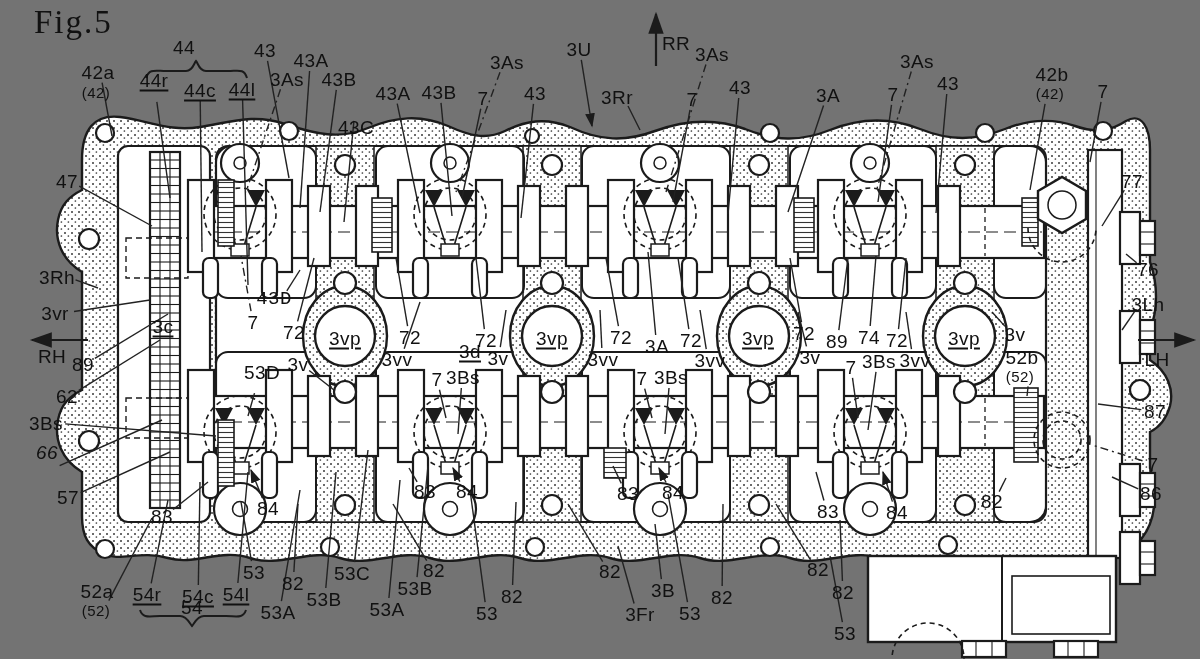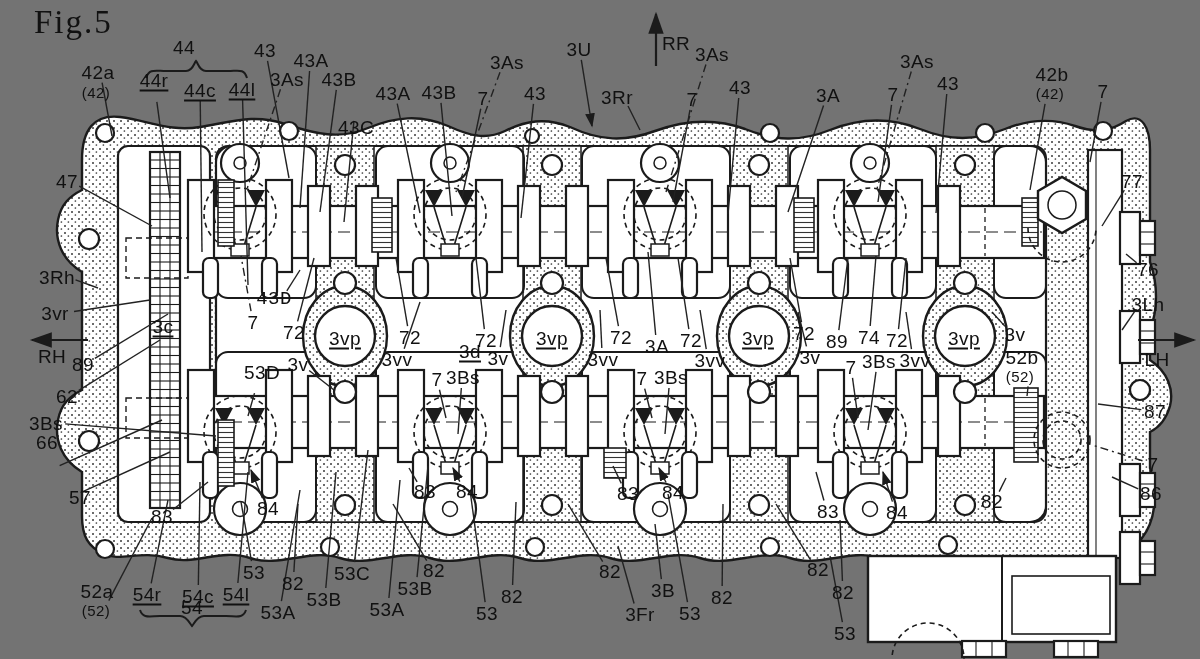--- a/index.html
+++ b/index.html
@@ -465,22 +465,22 @@
       <div class="lbl" style="left: 1153px; top: 464px;">7</div>
       <div class="lbl" style="left: 1151px; top: 493px;">86</div>
       <div class="lbl" style="left: 67px; top: 181px;">47</div>
       <div class="lbl" style="left: 57px; top: 277px;">3Rh</div>
       <div class="lbl" style="left: 55px; top: 313px; text-align: right;">3vr</div>
       <div class="lbl u" style="left: 139px; top: 326px; margin-left: 24px;">3c</div>
       <div class="lbl" style="left: 52px; top: 356px;">RH</div>
       <div class="lbl" style="left: 83px; top: 364px;">89</div>
       <div class="lbl" style="left: 67px; top: 396px;">62</div>
       <div class="lbl" style="left: 46px; top: 423px;">3Bs</div>
-      <div class="lbl" style="left: 47px; top: 442px;">66</div>
-      <div class="lbl" style="left: 68px; top: 497px; margin-left: 12px;">57</div>
+      <div class="lbl" style="left: 47px; top: 452px; font-style: italic;">66</div>
+      <div class="lbl" style="left: 68px; top: 497px;">57</div>
       <div class="lbl" style="left: 162px; top: 516px;">83</div>
       <div class="lbl" style="left: 97px; top: 591px;">52a</div>
       <div class="lbl paren" style="left: 96px; top: 610px;">(52)</div>
       <div class="lbl u" style="left: 147px; top: 594px;">54r</div>
       <div class="lbl u" style="left: 198px; top: 596px;">54c</div>
       <div class="lbl u" style="left: 236px; top: 594px;">54l</div>
       <div class="lbl" style="left: 192px; top: 607px;">54</div>
       <div class="lbl" style="left: 274px; top: 299px; font-family: Liberation Mono, monospace;">43D</div>
       <div class="lbl" style="left: 253px; top: 322px;">7</div>
       <div class="lbl" style="left: 294px; top: 332px;">72</div>

